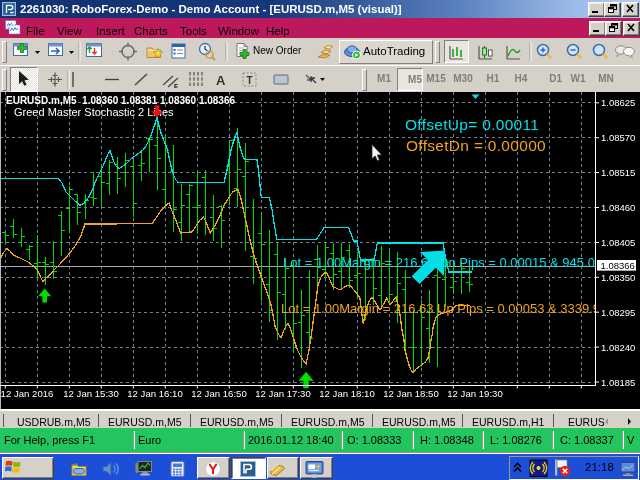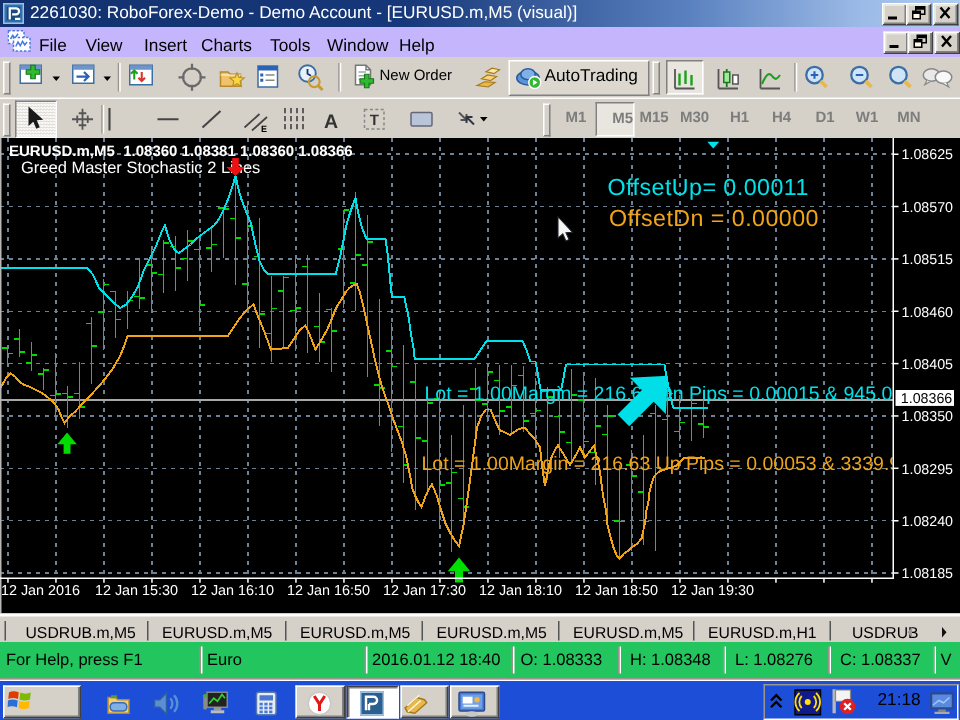--- a/index.html
+++ b/index.html
@@ -1,18 +1,18 @@
 <!DOCTYPE html>
 <html><head><meta charset="utf-8"><style>
 html,body{margin:0;padding:0}
 body{width:640px;height:480px;overflow:hidden;position:relative;font-family:"Liberation Sans",sans-serif;background:#d5d1c8}
 .abs{position:absolute}
 .titlebar{left:0;top:0;width:640px;height:18px;background:linear-gradient(90deg,#12316e 0%,#163779 42%,#5b82c0 72%,#9dbbe7 90%,#aecbf0 100%)}
-.titletext{left:20px;top:2.5px;color:#fff;font-size:11.5px;font-weight:normal;white-space:nowrap}
-.menubar{left:0;top:18px;width:640px;height:20px;background:#c4b5fd}
+.titletext{left:20px;top:2.5px;color:#fff;font-size:11.5px;font-weight:bold;white-space:nowrap}
+.menubar{left:0;top:18px;width:640px;height:20px;background:#be185d}
 .menuitem{top:7px;color:#000;font-size:11.5px}
 .winbtn{width:15px;height:13px;background:#d5d1c8;border:1px solid;border-color:#fff #404040 #404040 #fff;box-shadow:inset -1px -1px 0 #808080,inset 1px 1px 0 #ece9e2;font-size:9px;text-align:center;line-height:11px;color:#000;font-weight:bold}
 .tb{left:0;width:640px;background:#d5d1c8}
 .grip{width:3px;border:1px solid;border-color:#fff #808080 #808080 #fff}
 .pressed{background:#e9e6df;border:1px solid;border-color:#808080 #fff #fff #808080}
 .tf{color:#7d7d7d;font-size:10px;font-weight:bold}
 .tabbar{left:0;top:409px;width:640px;height:19px;background:#d5d1c8;border-top:2px solid #fdfdfd}
 .tabtext{top:4.5px;color:#000;font-size:10.5px;white-space:nowrap}
 .tabsep{top:3px;width:1px;height:13px;background:#555}
 .statusbar{left:0;top:428px;width:640px;height:25px;background:#22c55e}
@@ -166,21 +166,21 @@
       <path d="M316,17 l-5,-5 m0,4 v-4 h4" stroke="#334" stroke-width="1.3" fill="none"></path>
       <path d="M320,12 l2.5,3 2.5,-3 z" fill="#000"></path>
     </svg>
     <div class="abs grip" style="left:362px;top:3px;height:20px"></div>
     <div class="abs tf " style="left:372px;top:2px;width:24px;height:21px;text-align:center;line-height:21px">M1</div>
     <div class="abs tf pressed" style="left:397px;top:2px;width:24px;height:21px;text-align:right;line-height:21px">M5</div>
     <div class="abs tf " style="left:424px;top:2px;width:24px;height:21px;text-align:center;line-height:21px">M15</div>
     <div class="abs tf " style="left:451px;top:2px;width:24px;height:21px;text-align:center;line-height:21px">M30</div>
     <div class="abs tf " style="left:481px;top:2px;width:24px;height:21px;text-align:center;line-height:21px">H1</div>
     <div class="abs tf " style="left:509px;top:2px;width:24px;height:21px;text-align:center;line-height:21px">H4</div>
-    <div class="abs tf " style="left:538px;top:2px;width:24px;height:21px;text-align:center;line-height:21px">D1</div>
+    <div class="abs tf " style="left:538px;top:2px;width:24px;height:21px;text-align:right;line-height:21px">D1</div>
     <div class="abs tf " style="left:566px;top:2px;width:24px;height:21px;text-align:center;line-height:21px">W1</div>
     <div class="abs tf " style="left:594px;top:2px;width:24px;height:21px;text-align:center;line-height:21px">MN</div>
   </div>
 <div class="abs" style="left:0;top:92px;width:640px;height:317px;background:#000"></div>
 <svg width="640" height="317" viewBox="0 92 640 317" style="position:absolute;left:0;top:92px">
 <defs>
       <clipPath id="plot">
         <rect x="0" y="92" width="595" height="317"></rect>
       </clipPath>
     </defs>
@@ -264,21 +264,21 @@
     <div class="abs tabsep" style="left:281px"></div>
     <div class="abs tabsep" style="left:372px"></div>
     <div class="abs tabsep" style="left:462px"></div>
     <div class="abs tabsep" style="left:553px"></div>
     <div class="abs tabtext" style="left:17px;top:5px">USDRUB.m,M5</div>
     <div class="abs tabtext" style="left:108px;top:5px">EURUSD.m,M5</div>
     <div class="abs tabtext" style="left:200px;top:5px">EURUSD.m,M5</div>
     <div class="abs tabtext" style="left:291px;top:5px">EURUSD.m,M5</div>
     <div class="abs tabtext" style="left:382px;top:5px">EURUSD.m,M5</div>
     <div class="abs tabtext" style="left:472px;top:5px">EURUSD.m,H1</div>
-    <div class="abs tabtext" style="left:568px;top:5px">USDRUB</div>
+    <div class="abs tabtext" style="left:568px;top:5px">EURUS</div>
     <svg class="abs" style="left:604px;top:5px" width="34" height="12">
       <path d="M4,2 L1,5.5 4,9 z" fill="#999"></path>
       <path d="M24,2 L27,5.5 24,9 z" fill="#111"></path>
     </svg>
   </div>
 <div class="abs statusbar">
     <div class="abs stext" style="left:4px">For Help, press F1</div>
     <div class="abs stext" style="left:138px">Euro</div>
     <div class="abs stext" style="left:248px">2016.01.12 18:40</div>
     <div class="abs stext" style="left:347px">O: 1.08333</div>

